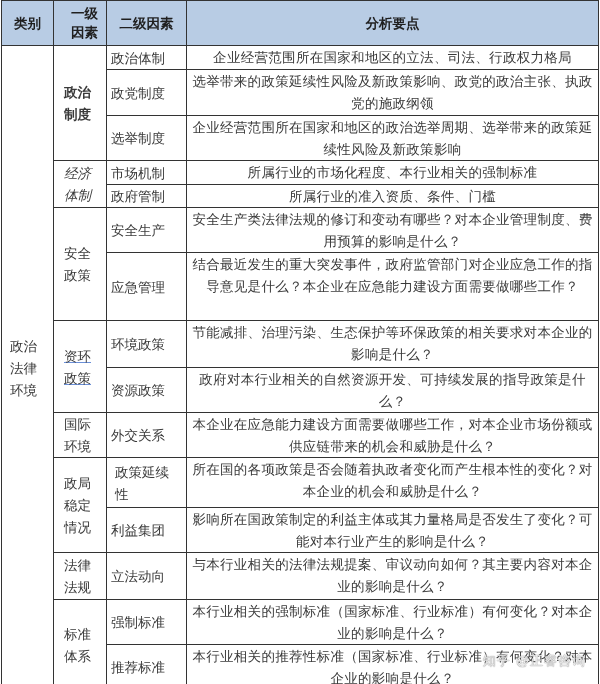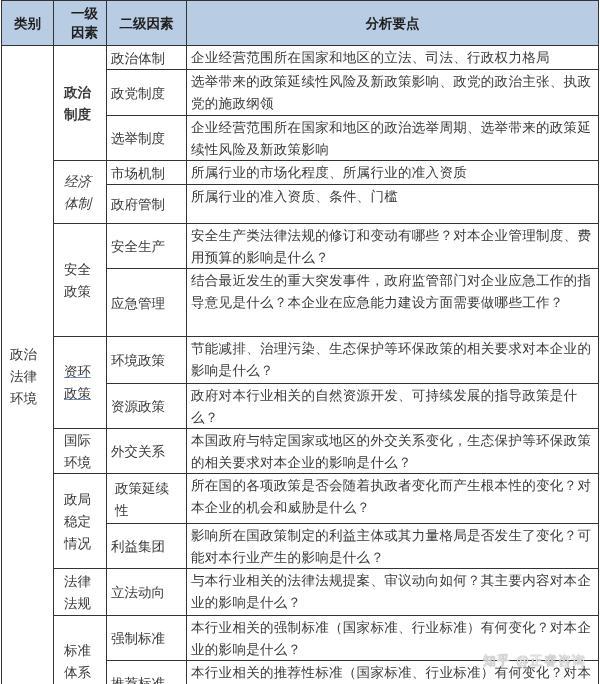--- a/index.html
+++ b/index.html
@@ -3,22 +3,22 @@
 <meta charset="utf-8">
 <style>
   html, body { margin: 0; padding: 0; background: #ffffff; }
   body { width: 600px; height: 684px; overflow: hidden; position: relative;
          font-family: "DejaVu Sans", "Liberation Sans", sans-serif; }
   table.grid { position: absolute; left: 1px; top: 0; width: 597px; border-collapse: collapse; table-layout: fixed; }
   table.grid td, table.grid th { border: 1.5px solid #333; padding: 0 4px; font-size: 13.5px; color: #3a3a3a; line-height: 22px; }
   table.grid th { background: #b8cce4; color: #1f1f1f; font-weight: bold; height: 44px; text-align: center; line-height: 19px; }
   td.cat, td.l1, td.l2 { text-align: left; vertical-align: middle; }
   td.cat { vertical-align: middle; }
-  td.pt { text-align: left; vertical-align: top; padding-left: 5px; letter-spacing: 0.3px; }
-  .ul { text-decoration: underline; text-decoration-color: #6a8fd8; font-family: Liberation Serif, serif; }
+  td.pt { text-align: center; vertical-align: top; padding-left: 5px; letter-spacing: 0.3px; }
+  .ul { text-decoration: underline; text-decoration-color: #6a8fd8; }
   .watermark { position: absolute; right: 14px; bottom: 14px; color: rgba(255,255,255,0.85); font-size: 13px;
                text-shadow: 0 0 1px #888, 0 0 1px #888; letter-spacing: 1px; }
 </style>
 </head>
 <body>
 
 <table class="grid">
   <colgroup>
     <col style="width:52px">
       <col style="width:53px">
@@ -44,23 +44,23 @@
       <td class="l2">政党制度</td>
       <td class="pt">选举带来的政策延续性风险及新政策影响、政党的政治主张、执政党的施政纲领</td>
     </tr>
     <tr style="height:43px">
       <td class="l2">选举制度</td>
       <td class="pt">企业经营范围所在国家和地区的政治选举周期、选举带来的政策延续性风险及新政策影响</td>
     </tr>
     <tr style="height:24px">
       <td class="l1" rowspan="2" style="padding:0 10px;font-style:italic;">经济体制</td>
       <td class="l2">市场机制</td>
-      <td class="pt">所属行业的市场化程度、所属行业的准入资质</td>
+      <td class="pt">所属行业的市场化程度、本行业相关的强制标准</td>
     </tr>
-    <tr style="height:39px">
+    <tr style="height:23px">
       <td class="l2">政府管制</td>
       <td class="pt">所属行业的准入资质、条件、门槛</td>
     </tr>
     <tr style="height:45px">
       <td class="l1" rowspan="2" style="padding:0 10px;">安全政策</td>
       <td class="l2">安全生产</td>
       <td class="pt">安全生产类法律法规的修订和变动有哪些？对本企业管理制度、费用预算的影响是什么？</td>
     </tr>
     <tr style="height:68px">
       <td class="l2">应急管理</td>
@@ -71,21 +71,21 @@
       <td class="l2">环境政策</td>
       <td class="pt">节能减排、治理污染、生态保护等环保政策的相关要求对本企业的影响是什么？</td>
     </tr>
     <tr style="height:45px">
       <td class="l2">资源政策</td>
       <td class="pt">政府对本行业相关的自然资源开发、可持续发展的指导政策是什么？</td>
     </tr>
     <tr style="height:45px">
       <td class="l1" style="padding:0 10px;">国际环境</td>
       <td class="l2">外交关系</td>
-      <td class="pt">本国政府与特定国家或地区的外交关系变化，生态保护等环保政策的相关要求对本企业的影响是什么？</td>
+      <td class="pt">本企业在应急能力建设方面需要做哪些工作，对本企业市场份额或供应链带来的机会和威胁是什么？</td>
     </tr>
     <tr style="height:50px">
       <td class="l1" rowspan="2" style="padding:0 10px;">政局稳定情况</td>
       <td class="l2" style="padding:0 8px;margin-left:24px;">政策延续性</td>
       <td class="pt">所在国的各项政策是否会随着执政者变化而产生根本性的变化？对本企业的机会和威胁是什么？</td>
     </tr>
     <tr style="height:45px">
       <td class="l2">利益集团</td>
       <td class="pt">影响所在国政策制定的利益主体或其力量格局是否发生了变化？可能对本行业产生的影响是什么？</td>
     </tr>

